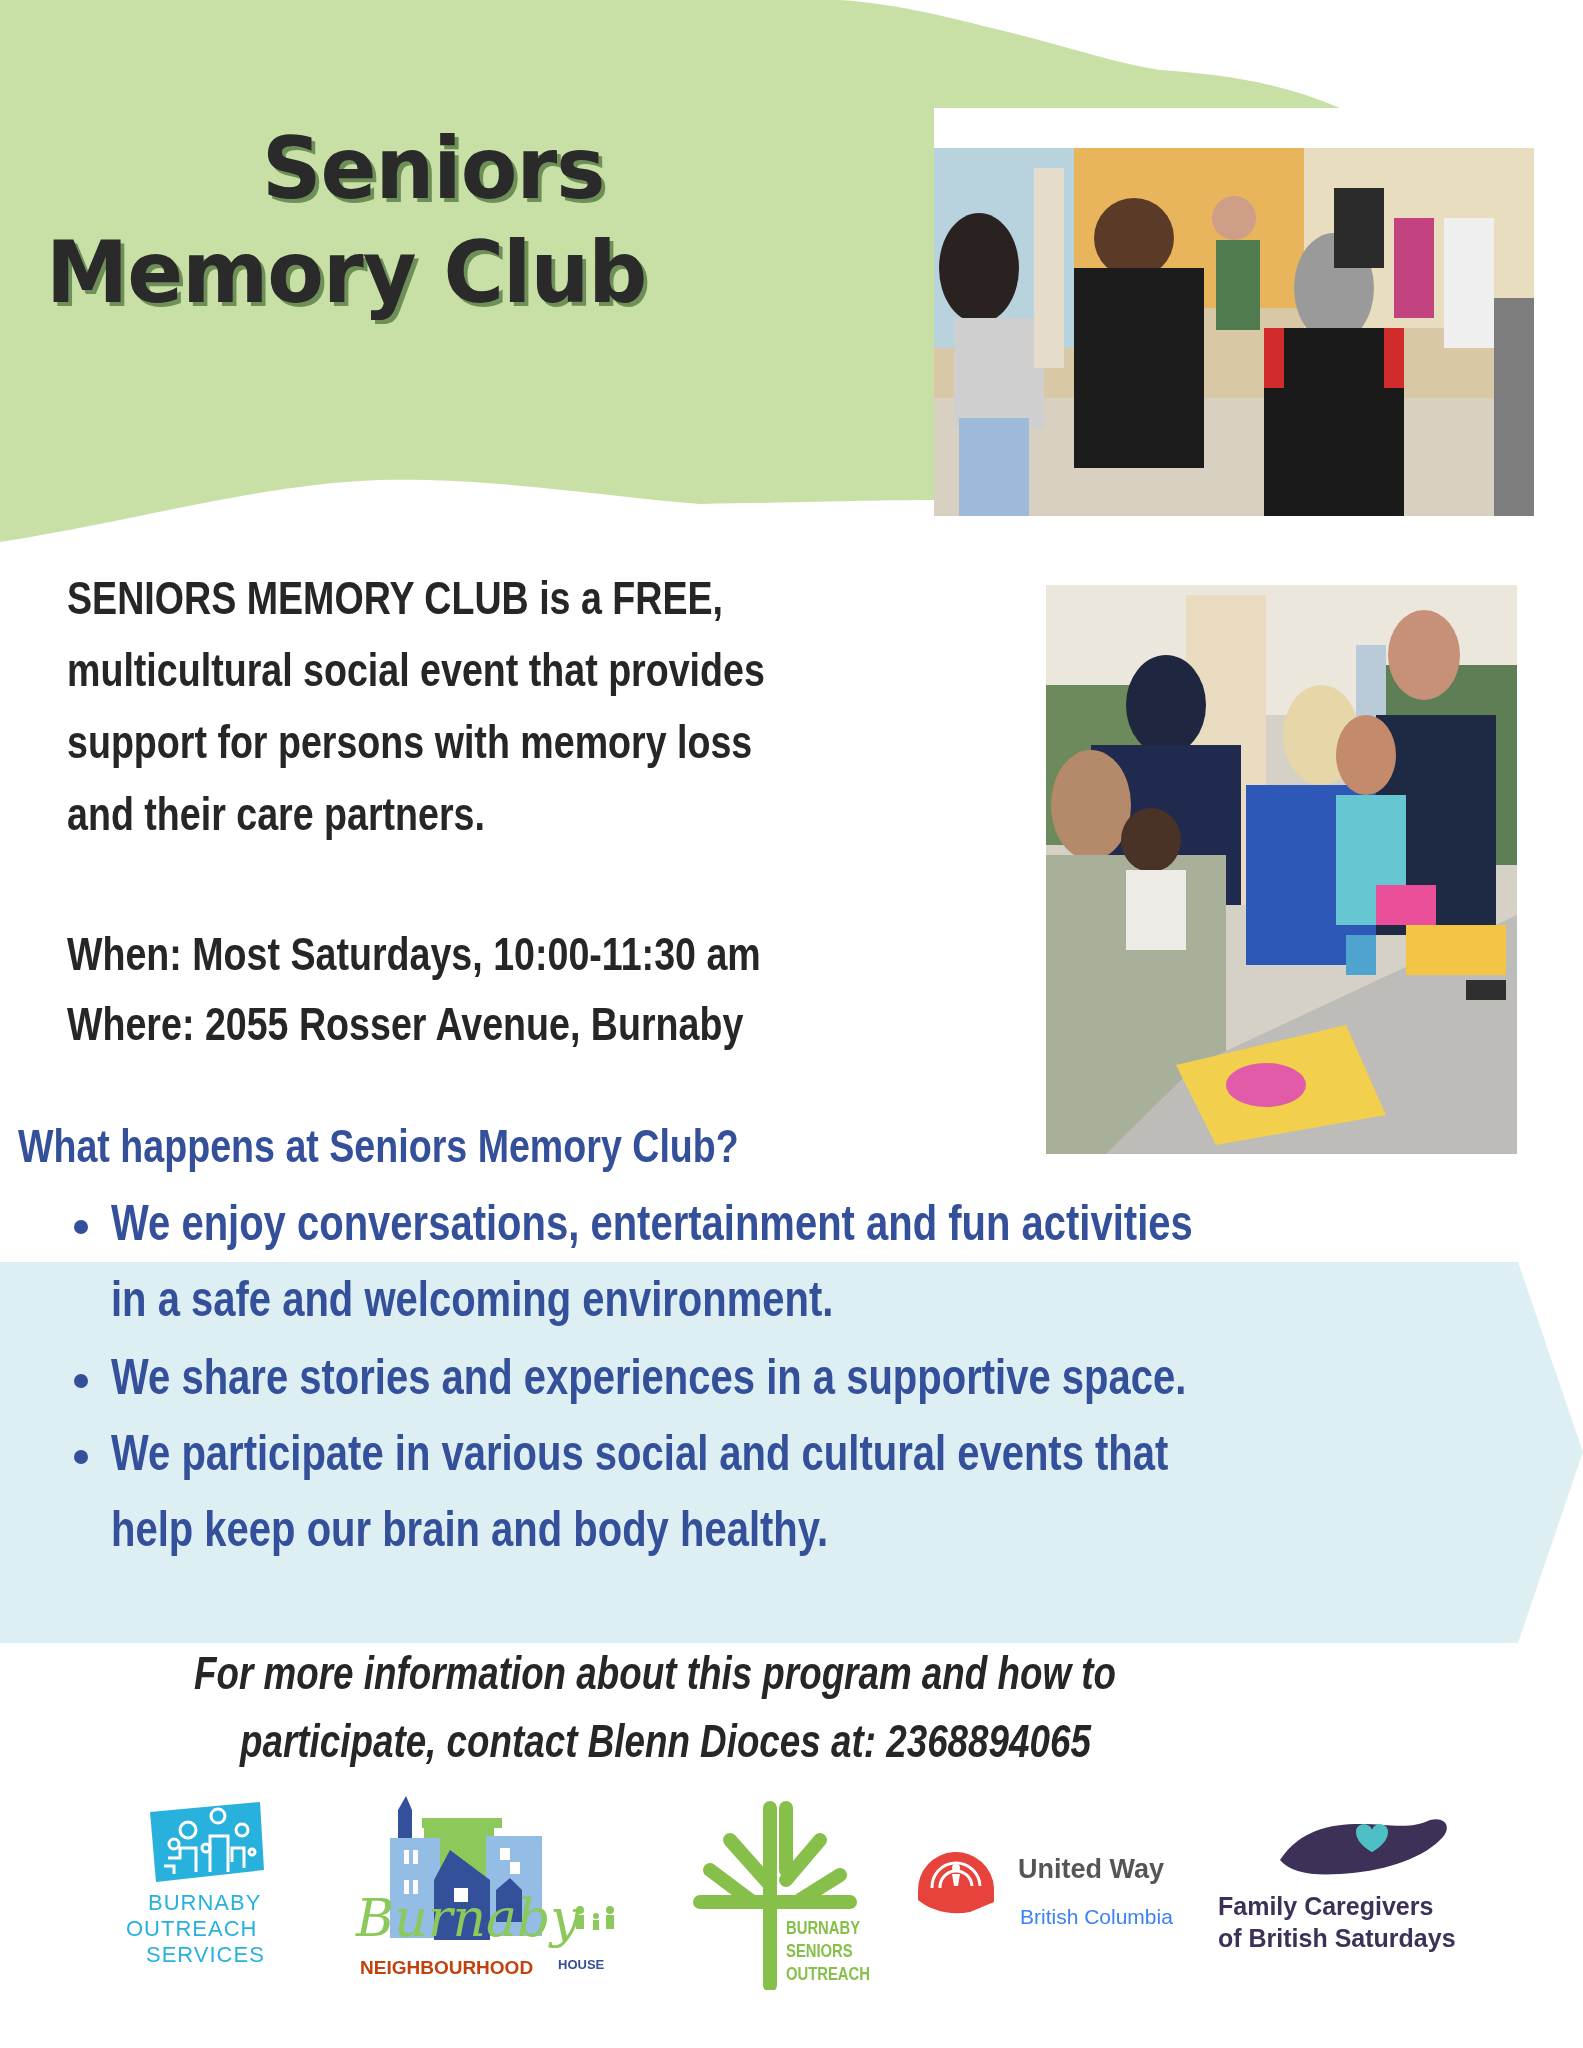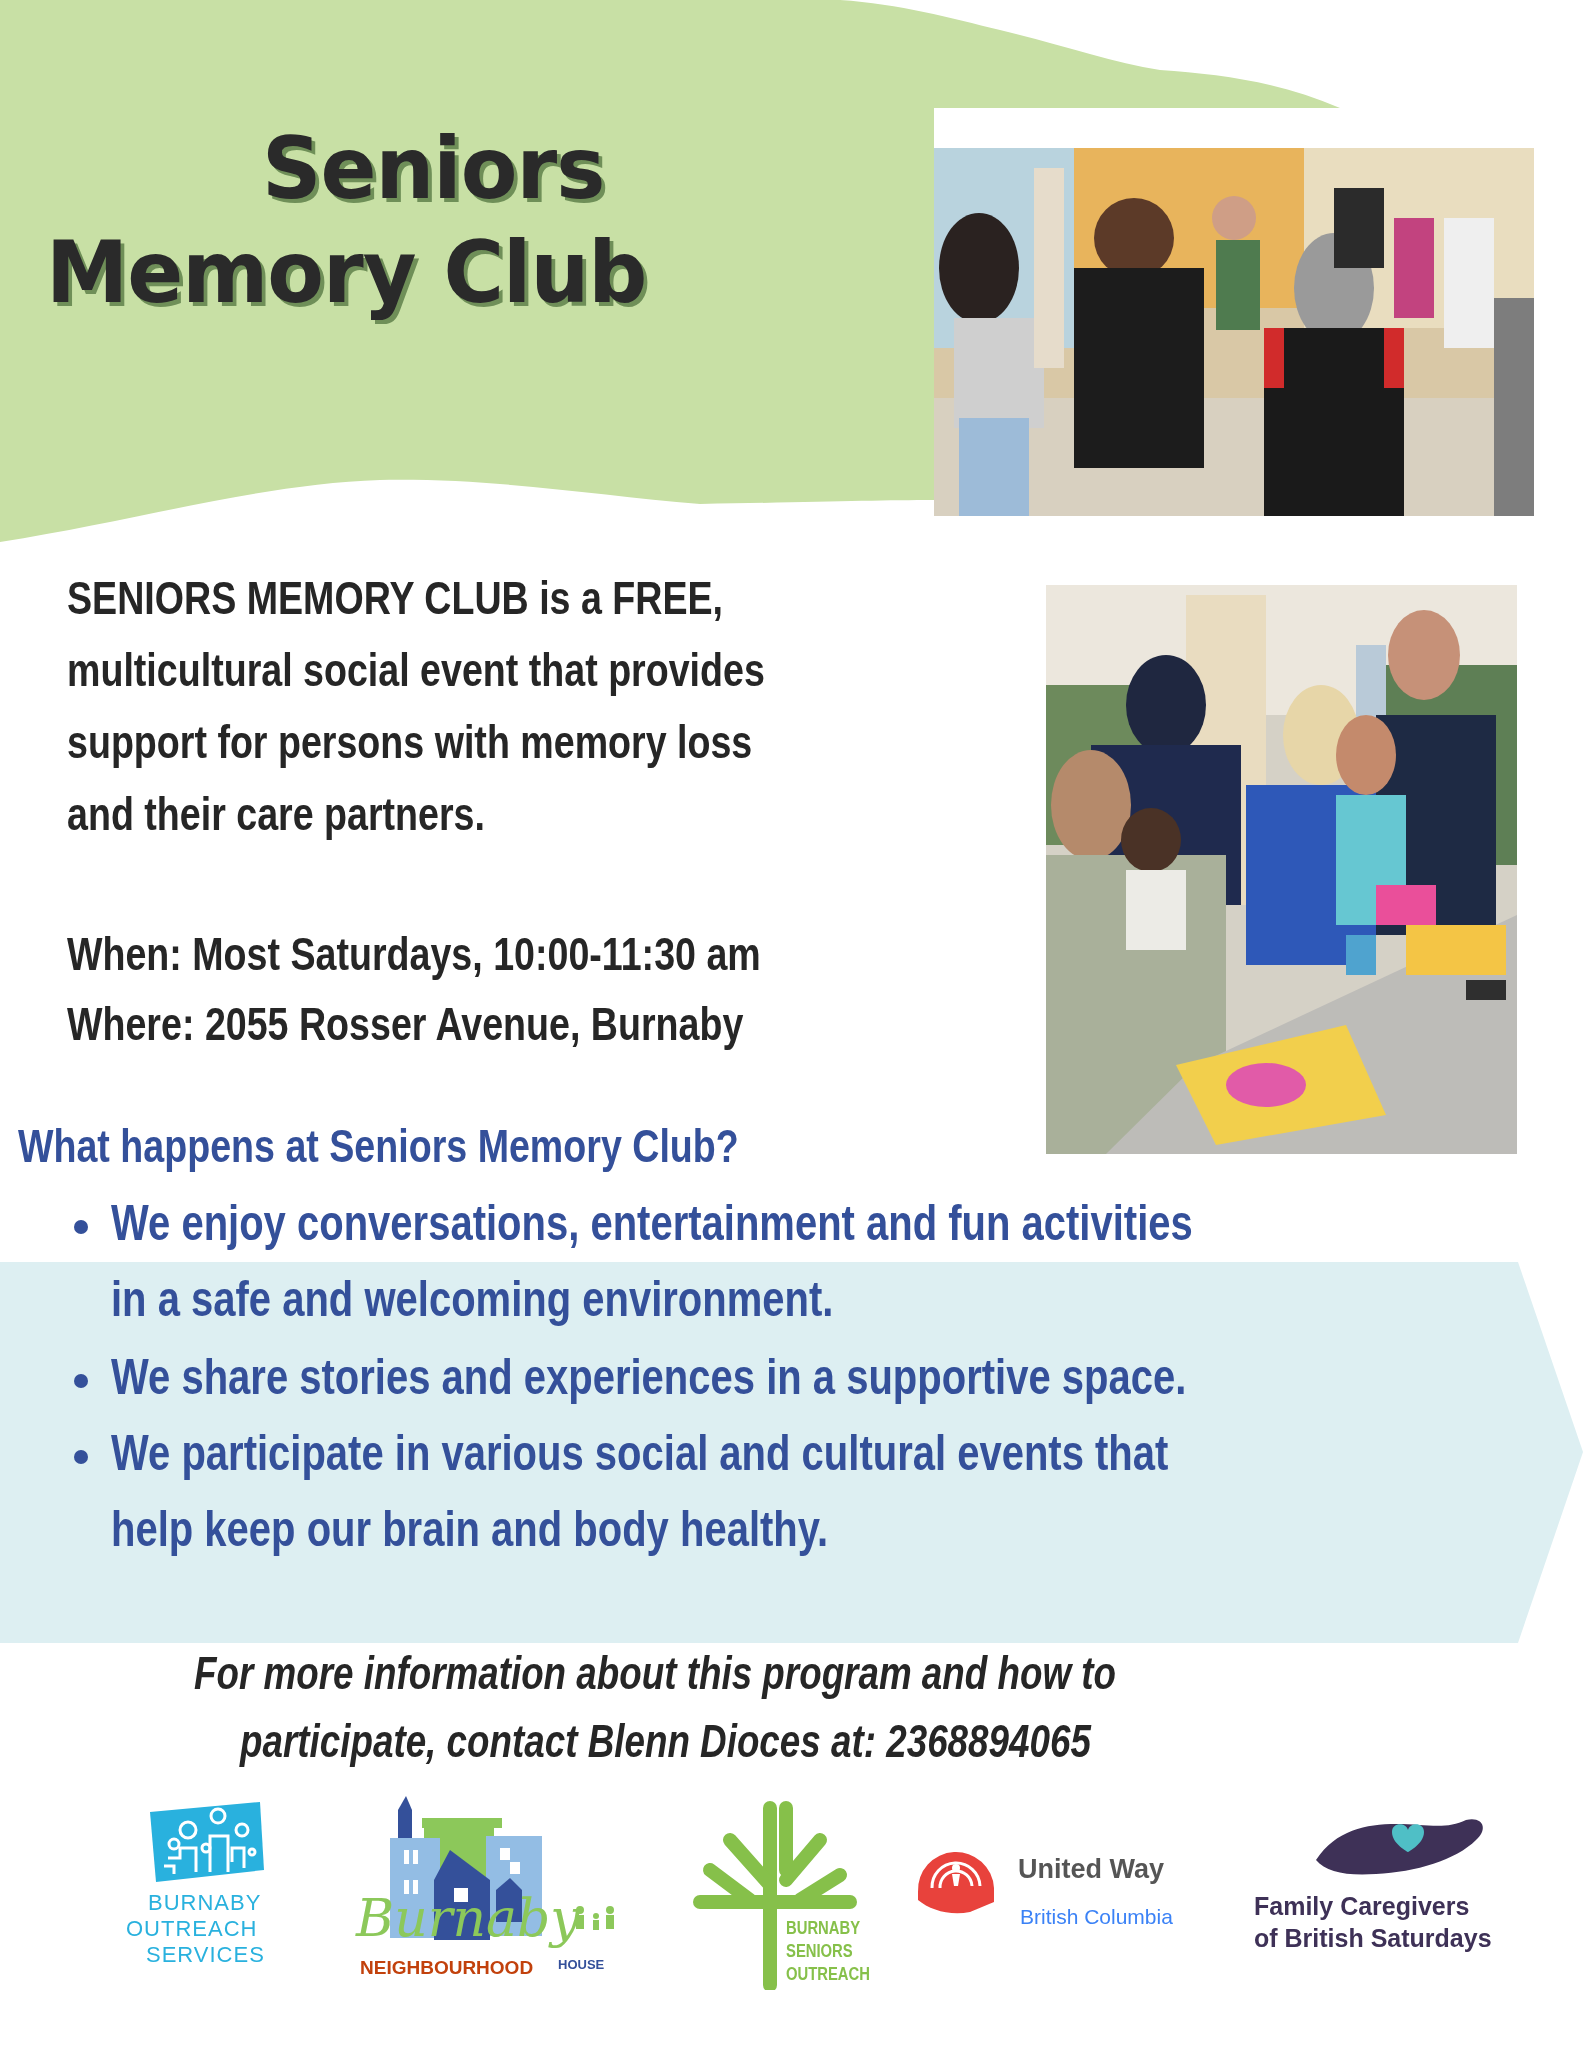--- a/index.html
+++ b/index.html
@@ -230,20 +230,20 @@
       <path d="M22,58 A24,24 0 0 1 70,56"></path>
       <path d="M30,58 A16,16 0 0 1 62,56"></path>
     </g>
     <circle cx="46" cy="38" r="4" fill="#ffffff"></circle>
     <path d="M42,44 L50,44 L48,56 L44,56 Z" fill="#ffffff"></path>
   </svg>
   <span class="logo-text" style="left:108px; top:26px; font-size:27px; font-weight:bold; color:#555555;">United Way</span>
   <span class="logo-text" style="left:110px; top:60px; font-size:21px; color:#3b82f6;margin-top:16px;">British Columbia</span>
 </div>
 
-<div class="logo" style="left:1210px; top:1810px; width:270px; height:160px;margin-left:36px;">
+<div class="logo" style="left:1210px; top:1810px; width:270px; height:160px;">
   <svg width="190" height="70" viewBox="0 0 190 70" style="position:absolute; left:60px; top:0;">
     <path d="M10,50 C30,20 60,14 90,14 C120,14 140,20 160,10 C178,6 182,20 170,30 C150,50 110,62 70,64 C40,66 20,62 10,50 Z" fill="#3e3157"></path>
     <path d="M86,22 C86,12 100,12 102,20 C104,12 118,12 118,22 C118,34 102,42 102,42 C102,42 86,34 86,22 Z" fill="#4fbfc6"></path>
   </svg>
   <span class="logo-text" style="left:8px; top:84px; font-size:25px; font-weight:bold; color:#3e3157;">Family Caregivers</span>
   <span class="logo-text" style="left:8px; top:116px; font-size:25px; font-weight:bold; color:#3e3157;">of British Saturdays</span>
 </div>
 
 </body></html>

